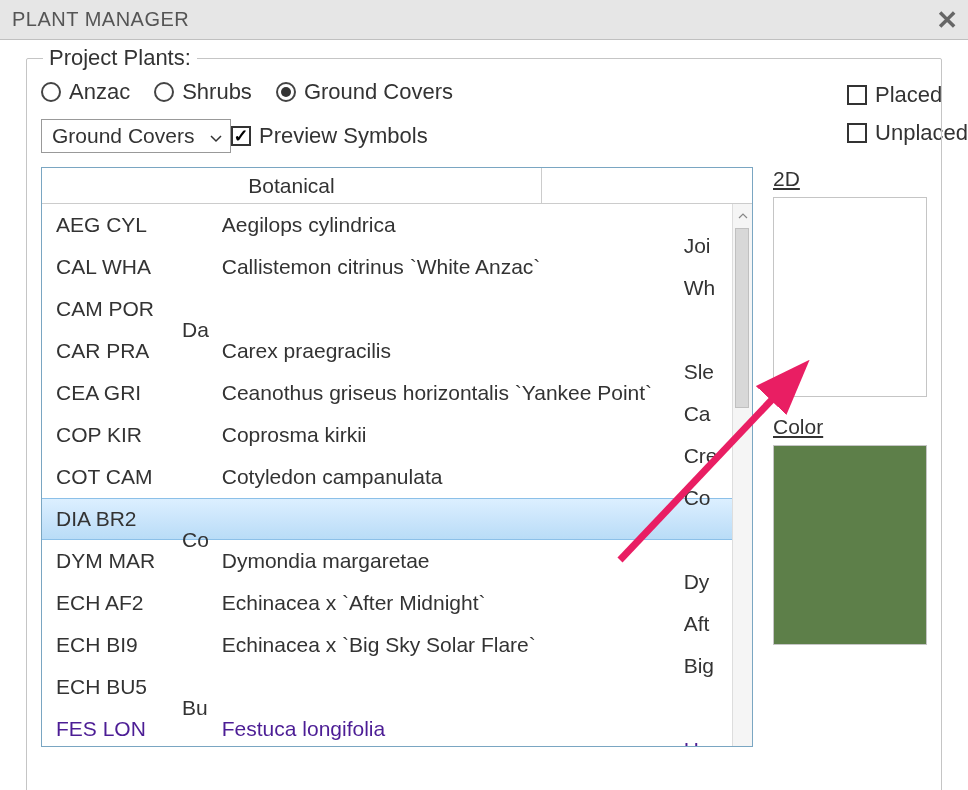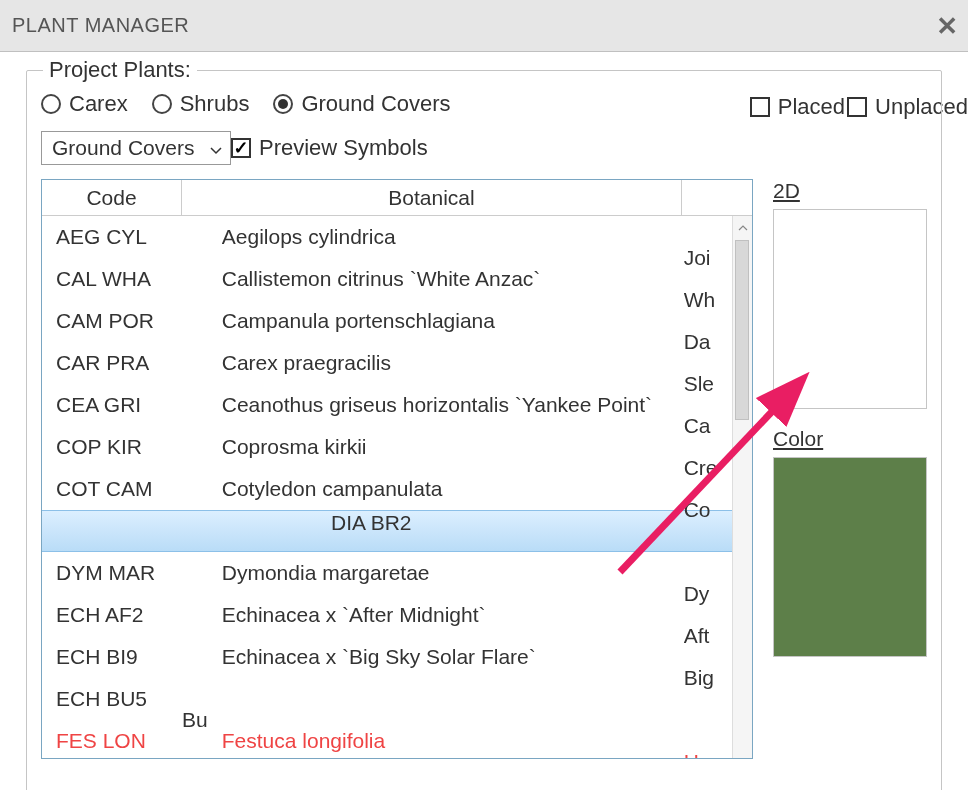--- a/index.html
+++ b/index.html
@@ -11,21 +11,21 @@
     font-family: "Segoe UI", Tahoma, sans-serif;
     font-size: 20px;
     color: #333;
     background: #fff;
     width: 968px;
     height: 790px;
     overflow: hidden;
     position: relative;
   }
   .titlebar {
-    height: 52px;
+    height: 40px;
     background: #e6e6e6;
     border-bottom: 1px solid #c0c0c0;
     display: flex;
     align-items: center;
     padding: 16px 12px;
     position: relative;
   }
   .titlebar-title {
     font-size: 20px;
     color: #555;
@@ -96,22 +96,22 @@
     background: #333;
     border-radius: 50%;
     top: 3px;
     left: 3px;
   }
   .right-checks {
     position: absolute;
     right: 0px;
     top: 42px;
     display: flex;
-    flex-direction: row;
-    gap: 2px;
+    flex-direction: column;
+    gap: 12px;
   }
   .check-item {
     display: flex;
     align-items: center;
     gap: 8px;
     font-size: 22px;
     cursor: pointer;
   }
   .checkbox {
     width: 20px;
@@ -199,26 +199,25 @@
     padding-left: 14px;
     font-size: 21px;
     color: #333;
     white-space: nowrap;
     cursor: pointer;
   }
   .row.selected {
     background: linear-gradient(#dcefff, #b9dcf7);
     border-top: 1px solid #8cc0e8;
     border-bottom: 1px solid #8cc0e8;
-    flex-direction: column;
   }
   .cell-code { width: 126px; }
   .cell-bot { width: 478px; overflow: hidden; text-overflow: clip; margin-left: 44px;}
   .cell-third { width: 50px; overflow: hidden; margin-top: 42px; }
-  .row.faded { color: #ef4444; }
+  .row.faded { color: #4c1d95; }
   .scroll-col {
     width: 20px;
     border-left: 1px solid #ddd;
     background: #f5f5f5;
     position: relative;
   }
   .scroll-up {
     position: absolute;
     top: 0;
     left: 0;
@@ -297,21 +296,21 @@
     </div>
   </div>
 
   <div class="fieldset">
     <div class="fieldset-legend">Project Plants:</div>
 
     <div class="top-row">
       <div class="radios">
         <div class="radio-item">
           <span class="radio-circle"></span>
-          <span>Carex</span>
+          <span>Anzac</span>
         </div>
         <div class="radio-item">
           <span class="radio-circle"></span>
           <span>Shrubs</span>
         </div>
         <div class="radio-item">
           <span class="radio-circle selected"></span>
           <span>Ground Covers</span>
         </div>
       </div>
@@ -329,40 +328,38 @@
       <div class="preview-check">
         <span class="checkbox checked"></span>
         <span>Preview Symbols</span>
       </div>
     </div>
 
     <div class="main-area">
 
       <div class="table-wrap">
         <div class="table-header">
-          <div class="th th-code">Code</div>
           <div class="th th-bot">Botanical</div>
           <div class="th th-third"></div>
         </div>
         <div class="table-body">
           <div class="table-flex">
             <div class="rows-col" id="rows-col">
                 <div class="row">
                   <div class="cell-code">AEG CYL</div>
                   <div class="cell-bot">Aegilops cylindrica</div>
                   <div class="cell-third">Joi</div>
                 </div>
                 <div class="row">
                   <div class="cell-code">CAL WHA</div>
                   <div class="cell-bot">Callistemon citrinus `White Anzac`</div>
                   <div class="cell-third">Wh</div>
                 </div>
                 <div class="row">
                   <div class="cell-code">CAM POR</div>
-                  <div class="cell-bot">Campanula portenschlagiana</div>
                   <div class="cell-third">Da</div>
                 </div>
                 <div class="row">
                   <div class="cell-code">CAR PRA</div>
                   <div class="cell-bot">Carex praegracilis</div>
                   <div class="cell-third">Sle</div>
                 </div>
                 <div class="row">
                   <div class="cell-code">CEA GRI</div>
                   <div class="cell-bot">Ceanothus griseus horizontalis `Yankee Point`</div>

